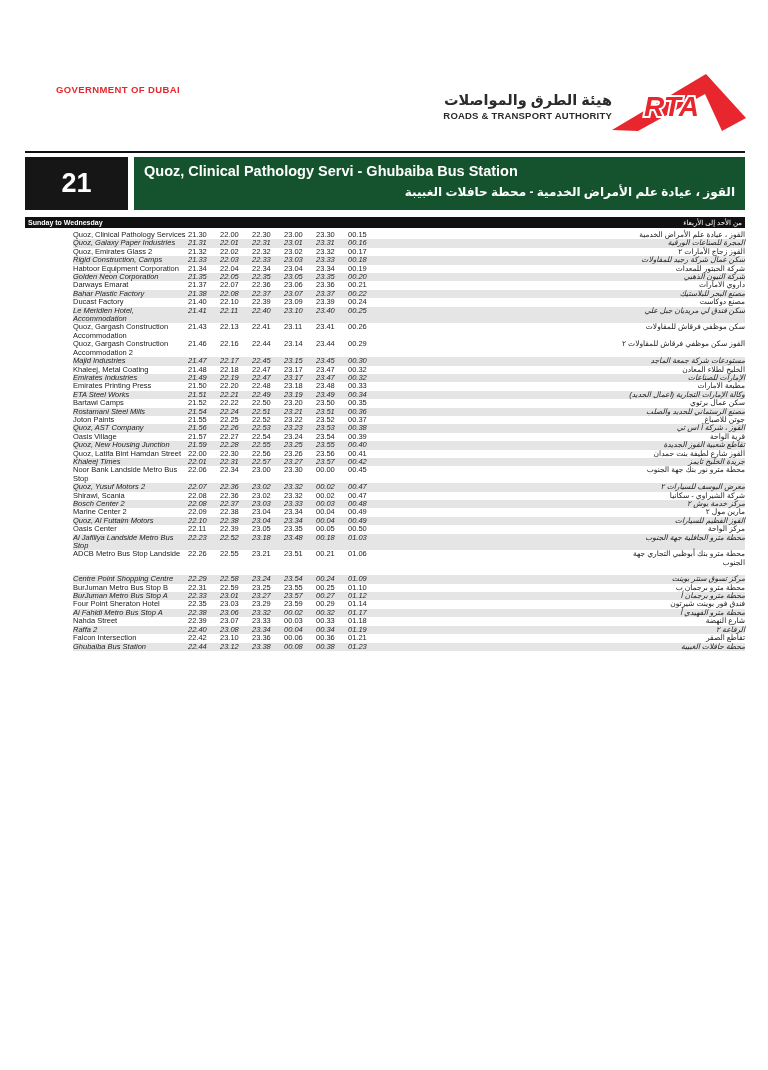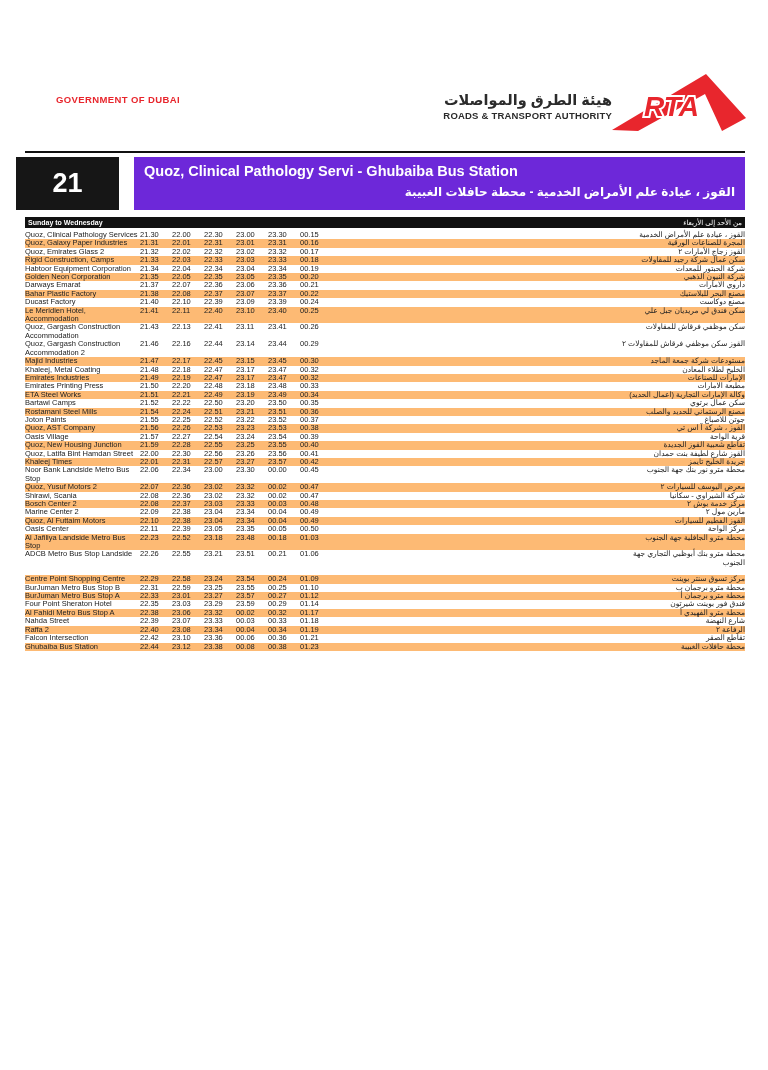--- a/index.html
+++ b/index.html
@@ -6,48 +6,48 @@
   body{
     width:768px;height:1070px;background:#ffffff;position:relative;
     font-family:"Liberation Sans","DejaVu Sans",sans-serif;
     -webkit-font-smoothing:antialiased;
   }
   .abs{position:absolute;}
 
   
   .gov-logo{left:52px;top:70px;width:132px;text-align:center;color:#e8262d;}
   .gov-calligraphy{font-size:33px;font-weight:bold;line-height:36px;font-style:italic;direction:rtl;}
-  .gov-en{font-size:9.5px;font-weight:bold;letter-spacing:.4px;margin-top:24px;white-space:nowrap;}
+  .gov-en{font-size:9.5px;font-weight:bold;letter-spacing:.4px;margin-top:14px;white-space:nowrap;}
 
   .authority{left:342px;top:92px;width:270px;text-align:right;color:#2b2b2b;}
   .authority-ar{font-size:14.5px;font-weight:bold;direction:rtl;line-height:16px;}
   .authority-en{font-size:9.5px;font-weight:bold;letter-spacing:.2px;margin-top:2px;}
 
   .rta-logo{left:610px;top:68px;width:138px;height:82px;}
 
   .black-rule{left:25px;top:151px;width:720px;height:2px;background:#111;}
 
   
-  .route-num{left:16px;top:157px;width:103px;height:53px;background:#161616;color:#fff;
+  .route-num{left:25px;top:157px;width:103px;height:53px;background:#161616;color:#fff;
     display:flex;align-items:center;justify-content:center;font-size:27px;font-weight:bold;}
-  .route-title{left:134px;top:157px;width:611px;height:53px;background:#6d28d9;color:#fff;
+  .route-title{left:134px;top:157px;width:611px;height:53px;background:#14532d;color:#fff;
     padding:5px 10px;box-sizing:border-box;}
   .route-title-en{font-size:14.5px;font-weight:bold;line-height:19px;}
   .route-title-ar{font-size:12px;font-weight:bold;line-height:22px;direction:rtl;text-align:right;padding-left:26px;}
 
   
   .day-bar{left:25px;top:217px;width:720px;height:11px;background:#111;color:#fff;
     display:flex;align-items:center;justify-content:space-between;padding:0 3px;box-sizing:border-box;}
   .day-en{font-size:7px;font-weight:bold;}
   .day-ar{font-size:7px;direction:rtl;}
 
   
   .timetable{left:25px;top:231px;width:720px;}
-  .row{display:flex;align-items:flex-start;background:#fff;}
-  .row.alt{background:#fdba74;}
+  .row{display:flex;align-items:flex-start;background:#fff;margin-left:48px;}
+  .row.alt{background:#e5e5e5;font-style:italic;}
   .row.gap{margin-top:8px;}
   .cell-name{width:115px;font-size:7.5px;line-height:8.4px;color:#222;white-space:pre-line;}
   .cell-times{display:flex;}
   .cell-times span{width:32px;font-size:7.5px;line-height:8.4px;color:#222;}
   .cell-ar{margin-left:auto;font-size:7.5px;line-height:8.4px;color:#222;direction:rtl;
     text-align:right;white-space:pre-line;max-width:230px;}
 </style>
 </head>
 <body>
 

